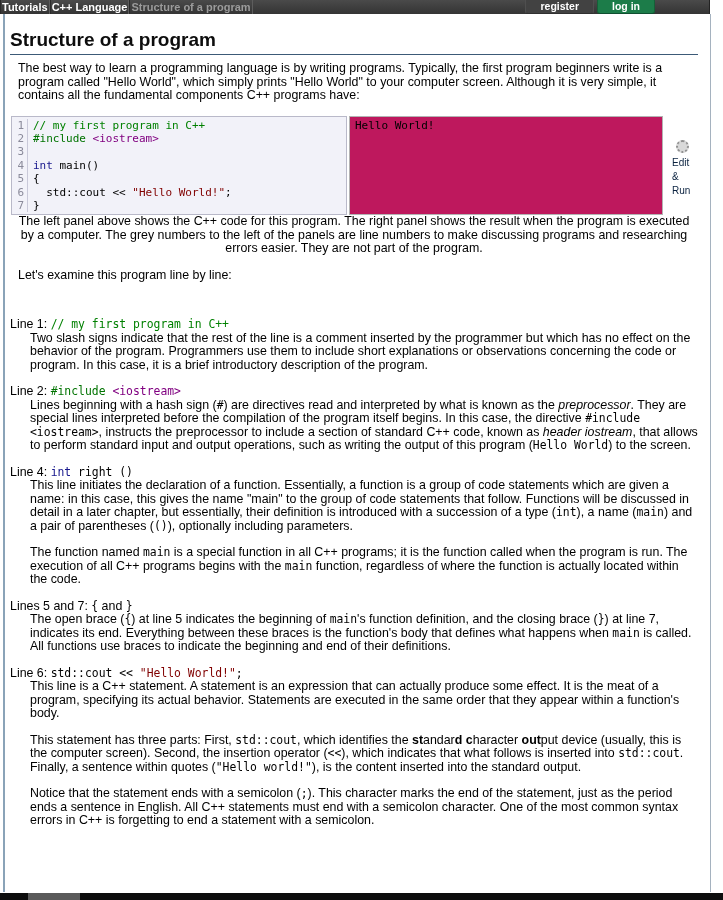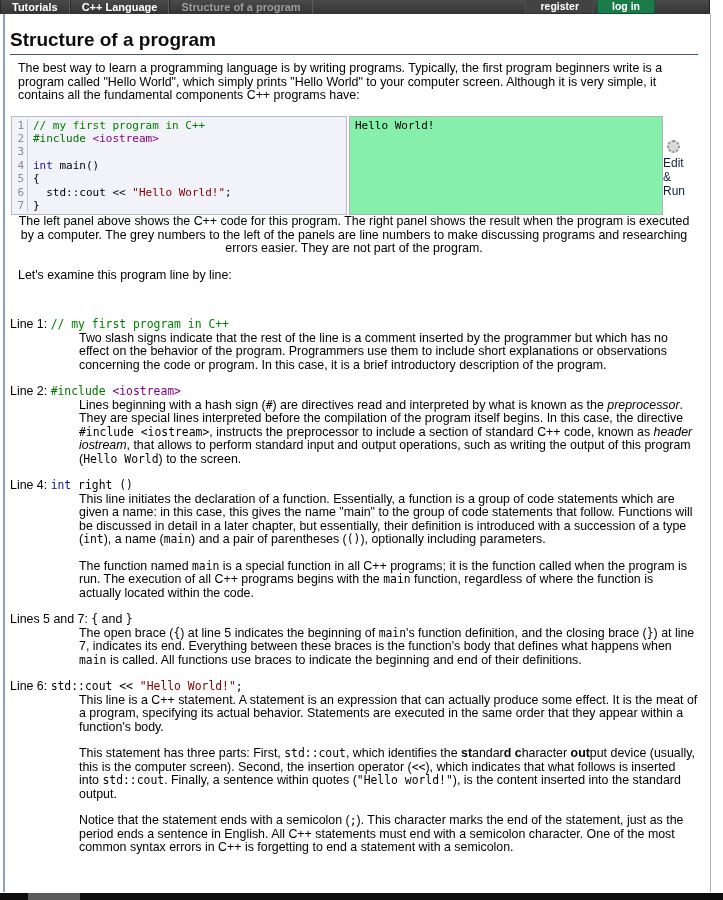--- a/index.html
+++ b/index.html
@@ -13,21 +13,21 @@
 
   
   .navbar {
     display:flex; align-items:flex-end;
     width:710px; height:14px;
     background:linear-gradient(#4a4a4a,#343434);
     border-right:1px solid #222;
   }
   .tab {
     font-weight:bold; font-size:11px; line-height:14px;
-    color:#fff; padding:0 11px; white-space:nowrap;
+    color:#fff; padding:0 1px; white-space:nowrap;
     border-right:1px solid #5d5d5d; border-left:1px solid #2a2a2a;
     cursor:pointer;
   }
   .tab.muted { color:#9b9b9b; }
   .nav-buttons { margin-left:auto; display:flex; gap:3px; margin-right:54px; }
   .btn {
     font-weight:bold; font-size:10.5px; line-height:12px;
     color:#fff; padding:1px 14px 1px; border-radius:3px; border:1px solid;
     cursor:pointer;
   }
@@ -51,41 +51,41 @@
     padding:2px 0; font-family:"DejaVu Sans Mono", monospace;
     font-size:11px; line-height:13.4px;
   }
   .code-line { display:flex; }
   .ln {
     width:16px; flex:0 0 16px; text-align:right; padding-right:3px;
     color:#8a8a9a; border-right:1px solid #c9c9d9;
   }
   .cl { padding-left:5px; white-space:pre; }
   .output-panel {
-    width:314px; margin-left:2px; background:#86efac; border:1px solid #b3b3b3;
+    width:314px; margin-left:2px; background:#be185d; border:1px solid #b3b3b3;
     font-family:"DejaVu Sans Mono", monospace; font-size:11px; line-height:13.4px;
     padding:2px 5px;
   }
   .editrun {
-    margin-top:24px; font-size:12px; line-height:14px;
+    margin-left:9px; margin-top:24px; font-size:10px; line-height:14px;
     color:#0b2340; cursor:pointer;
   }
   .gear {
     width:13px; height:13px; border-radius:50%;
     background:#d9d9d9; border:2px dotted #909090;
     margin:0 0 3px 4px;
   }
 
   
   .after-code { margin-top:24px;text-align:center; }
   .lets { margin-top:0; }
   #sections { margin-top:36px; }
   .sec { margin-bottom:6px; }
   .sec-head { margin:0; }
-  .sec-para { margin:0 0 13px 69px; }
+  .sec-para { margin:0 0 13px 20px; }
 
   
   .seg-c,.seg-cmt,.seg-pre,.seg-hdr,.seg-kw,.seg-str {
     font-family:"DejaVu Sans Mono", monospace; font-size:11.4px;
   }
   .code-panel .seg-c,.code-panel .seg-cmt,.code-panel .seg-pre,
   .code-panel .seg-hdr,.code-panel .seg-kw,.code-panel .seg-str { font-size:11px; }
   .seg-cmt { color:#008000; }
   .seg-pre { color:#007300; }
   .seg-hdr { color:#800080;text-align:center; }

